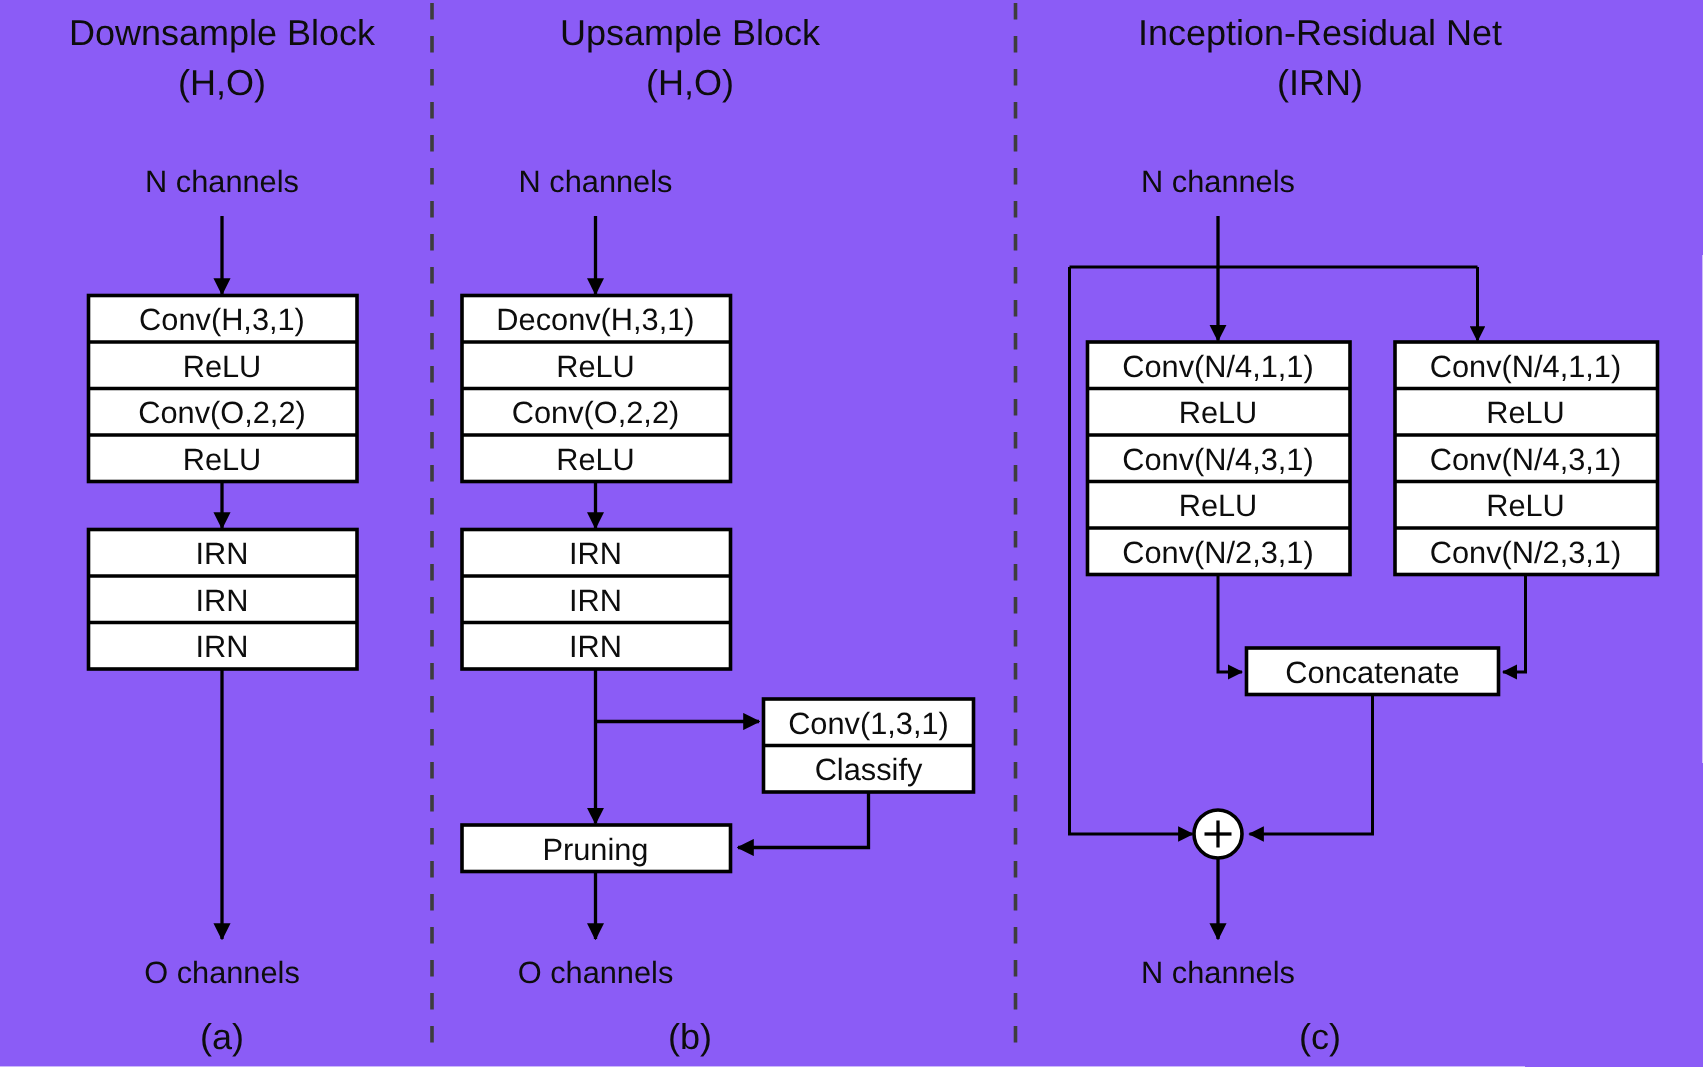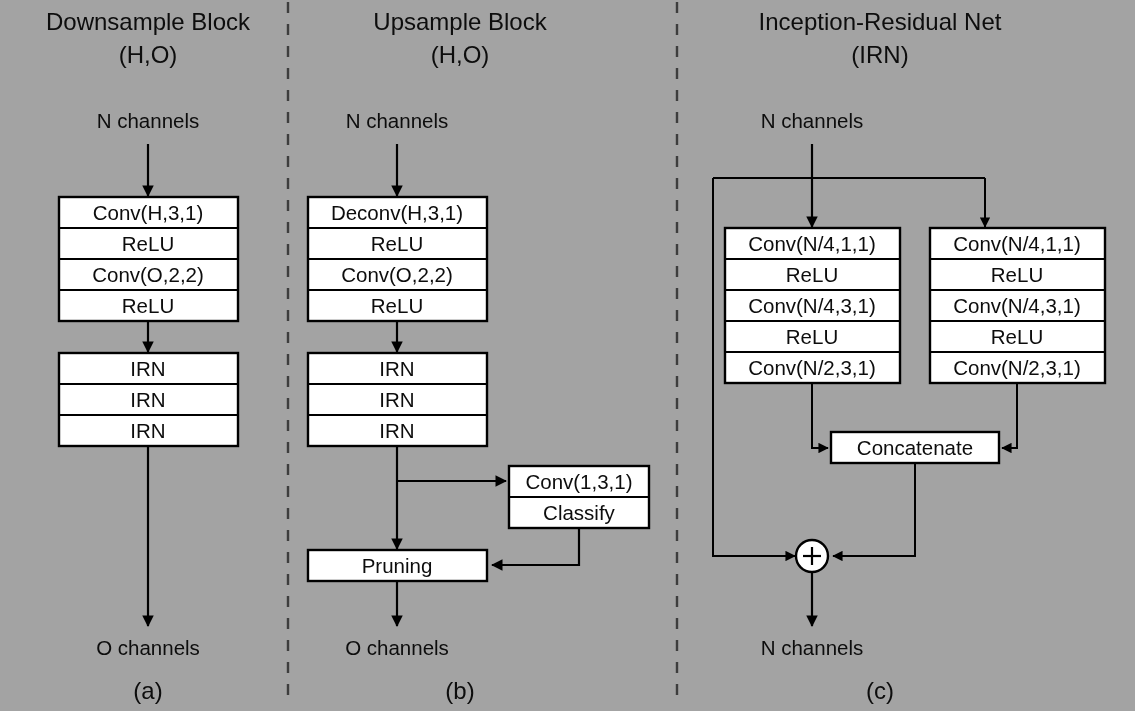--- a/index.html
+++ b/index.html
@@ -1,18 +1,18 @@
 <!DOCTYPE html>
 <html><head>
 <meta charset="utf-8">
 <style>
   html,body{margin:0;padding:0;background:#ffffff;}
   body{width:1135px;height:711px;overflow:hidden;
        font-family:"Liberation Sans","DejaVu Sans",sans-serif;}
-  #stage{position:relative;width:1135px;height:711px;background:#a3a3a3;}
+  #stage{position:relative;width:1135px;height:711px;background:#8b5cf6;}
   svg#diagram{position:absolute;left:0;top:0;width:1135px;height:711px;}
   .box-rect{fill:#ffffff;stroke:#000000;stroke-width:2.4;}
   .inner-line{stroke:#000000;stroke-width:2.2;}
   .conn{stroke:#000000;stroke-width:2.2;fill:none;}
   .conn-thin{stroke:#000000;stroke-width:2.0;fill:none;}
   .divider{stroke:#3d3d3d;stroke-width:2.4;fill:none;stroke-dasharray:11 11;}
   .node-circle{fill:#ffffff;stroke:#000000;stroke-width:2.4;}
   text{fill:#0d0d0d;font-family:"Liberation Sans","DejaVu Sans",sans-serif;}
   .t-title{font-size:24px;}
   .t-cell{font-size:20.5px;}

